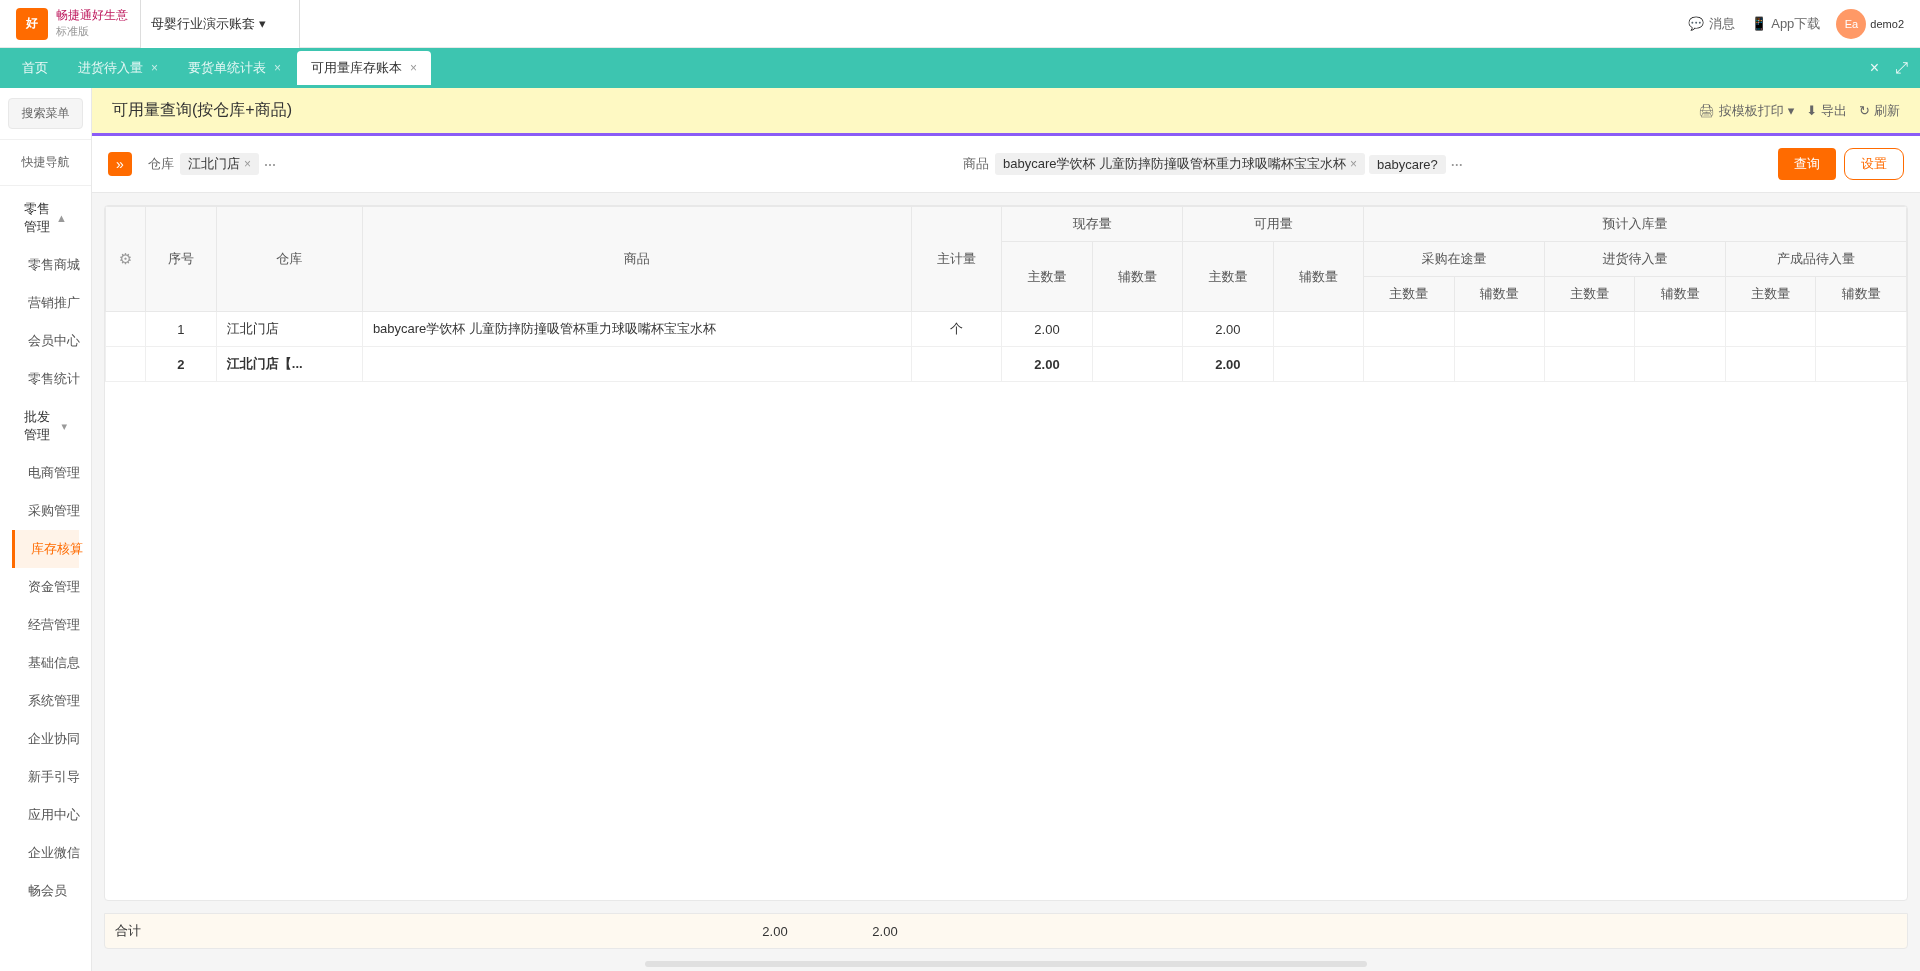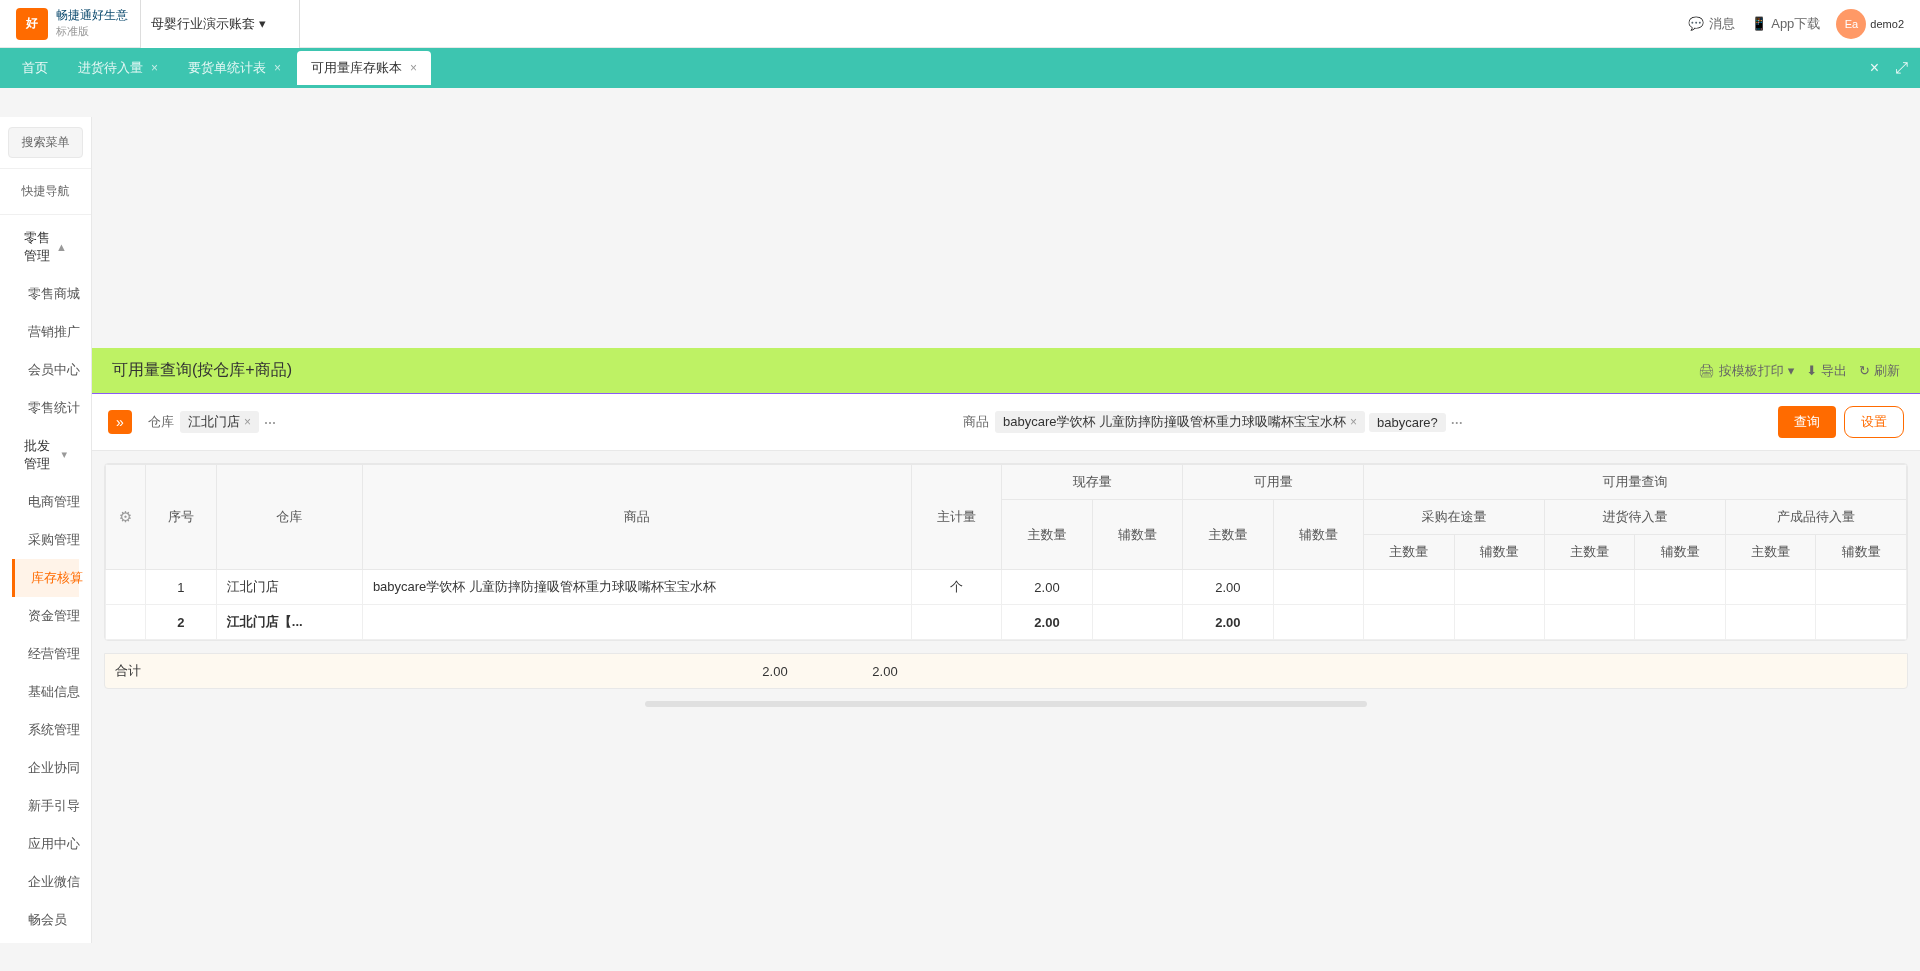--- a/index.html
+++ b/index.html
@@ -12,21 +12,21 @@
       display: flex;
       align-items: center;
       justify-content: space-between;
       padding: 0 16px;
       border-bottom: 1px solid #e8e8e8;
       flex-shrink: 0;
     }
     .top-bar-left { display: flex; align-items: center; gap: 12px; }
     .logo-area { display: flex; align-items: center; gap: 8px; }
     .logo-icon { width: 32px; height: 32px; background: #ff6b00; border-radius: 4px; display: flex; align-items: center; justify-content: center; color: white; font-size: 12px; font-weight: bold; }
-    .logo-text { font-size: 12px; color: #0c4a6e; line-height: 1.3; }
+    .logo-text { font-size: 12px; color: #be185d; line-height: 1.3; }
     .logo-sub { font-size: 11px; color: #999; }
     .industry-selector { display: flex; align-items: center; gap: 4px; border: 1px solid #ddd; border-radius: 4px; padding: 20px 10px; font-size: 13px; color: #333; cursor: pointer; background: #fff; min-width: 160px; }
     .top-bar-right { display: flex; align-items: center; gap: 16px; }
     .top-bar-action { display: flex; align-items: center; gap: 4px; font-size: 13px; color: #666; cursor: pointer; }
     .avatar { width: 30px; height: 30px; border-radius: 50%; background: #ff9966; display: flex; align-items: center; justify-content: center; color: white; font-size: 12px; overflow: hidden; }
     .username { font-size: 11px; color: #333; }
 
     
     .tab-bar {
       background: #3dc5b0;
@@ -53,21 +53,21 @@
       background: #fff;
       color: #333;
     }
     .tab-item .tab-close { font-size: 12px; color: rgba(255,255,255,0.7); margin-left: 2px; }
     .tab-item.active .tab-close { color: #999; }
     .tab-home { font-size: 13px; color: rgba(255,255,255,0.9); }
     .tab-bar-right { margin-left: auto; display: flex; align-items: center; gap: 8px; }
     .tab-bar-btn { color: rgba(255,255,255,0.9); font-size: 16px; cursor: pointer; padding: 2px 4px; }
 
     
-    .main-layout { display: flex; flex: 1; overflow: hidden; align-items: center; }
+    .main-layout { display: flex; flex: 1; overflow: hidden; }
 
     
     .sidebar {
       width: 92px;
       background: #fff;
       border-right: 1px solid #e8e8e8;
       display: flex;
       flex-direction: column;
       overflow-y: auto;
       flex-shrink: 0;
@@ -97,26 +97,26 @@
       white-space: nowrap;
       text-align: center;
     }
     .sidebar-item.active { background: #fff3e8; color: #ff6b00; font-weight: 500; border-left: 3px solid #ff6b00; }
 
     
     .content-area { flex: 1; overflow: auto; display: flex; flex-direction: column; }
 
     
     .page-header {
-      background: #bef264;
+      background: #fef9c3;
       padding: 12px 20px;
       display: flex;
       align-items: center;
       justify-content: space-between;
-      border-bottom: 1px solid #8b5cf6;
+      border-bottom: 3px solid #8b5cf6;
       flex-shrink: 0;
       gap: 40px;
     }
     .page-title { font-size: 16px; font-weight: 500; color: #333; }
     .page-actions { display: flex; align-items: center; gap: 12px; }
     .page-action-btn { display: flex; align-items: center; gap: 4px; font-size: 13px; color: #666; cursor: pointer; }
 
     
     .filter-bar {
       background: #fff;
@@ -403,21 +403,21 @@
           <tr>
             <th rowspan="3" class="col-gear">
               <span class="gear-icon">⚙</span>
             </th>
             <th rowspan="3">序号</th>
             <th rowspan="3">仓库</th>
             <th rowspan="3">商品</th>
             <th rowspan="3">主计量</th>
             <th colspan="2" class="merge-header">现存量</th>
             <th colspan="2" class="merge-header">可用量</th>
-            <th colspan="6" class="merge-header">可用量查询</th>
+            <th colspan="6" class="merge-header">预计入库量</th>
           </tr>
           <tr>
             <th rowspan="2">主数量</th>
             <th rowspan="2">辅数量</th>
             <th rowspan="2">主数量</th>
             <th rowspan="2">辅数量</th>
             <th colspan="2" class="merge-header">采购在途量</th>
             <th colspan="2" class="merge-header">进货待入量</th>
             <th colspan="2" class="merge-header">产成品待入量</th>
           </tr>

